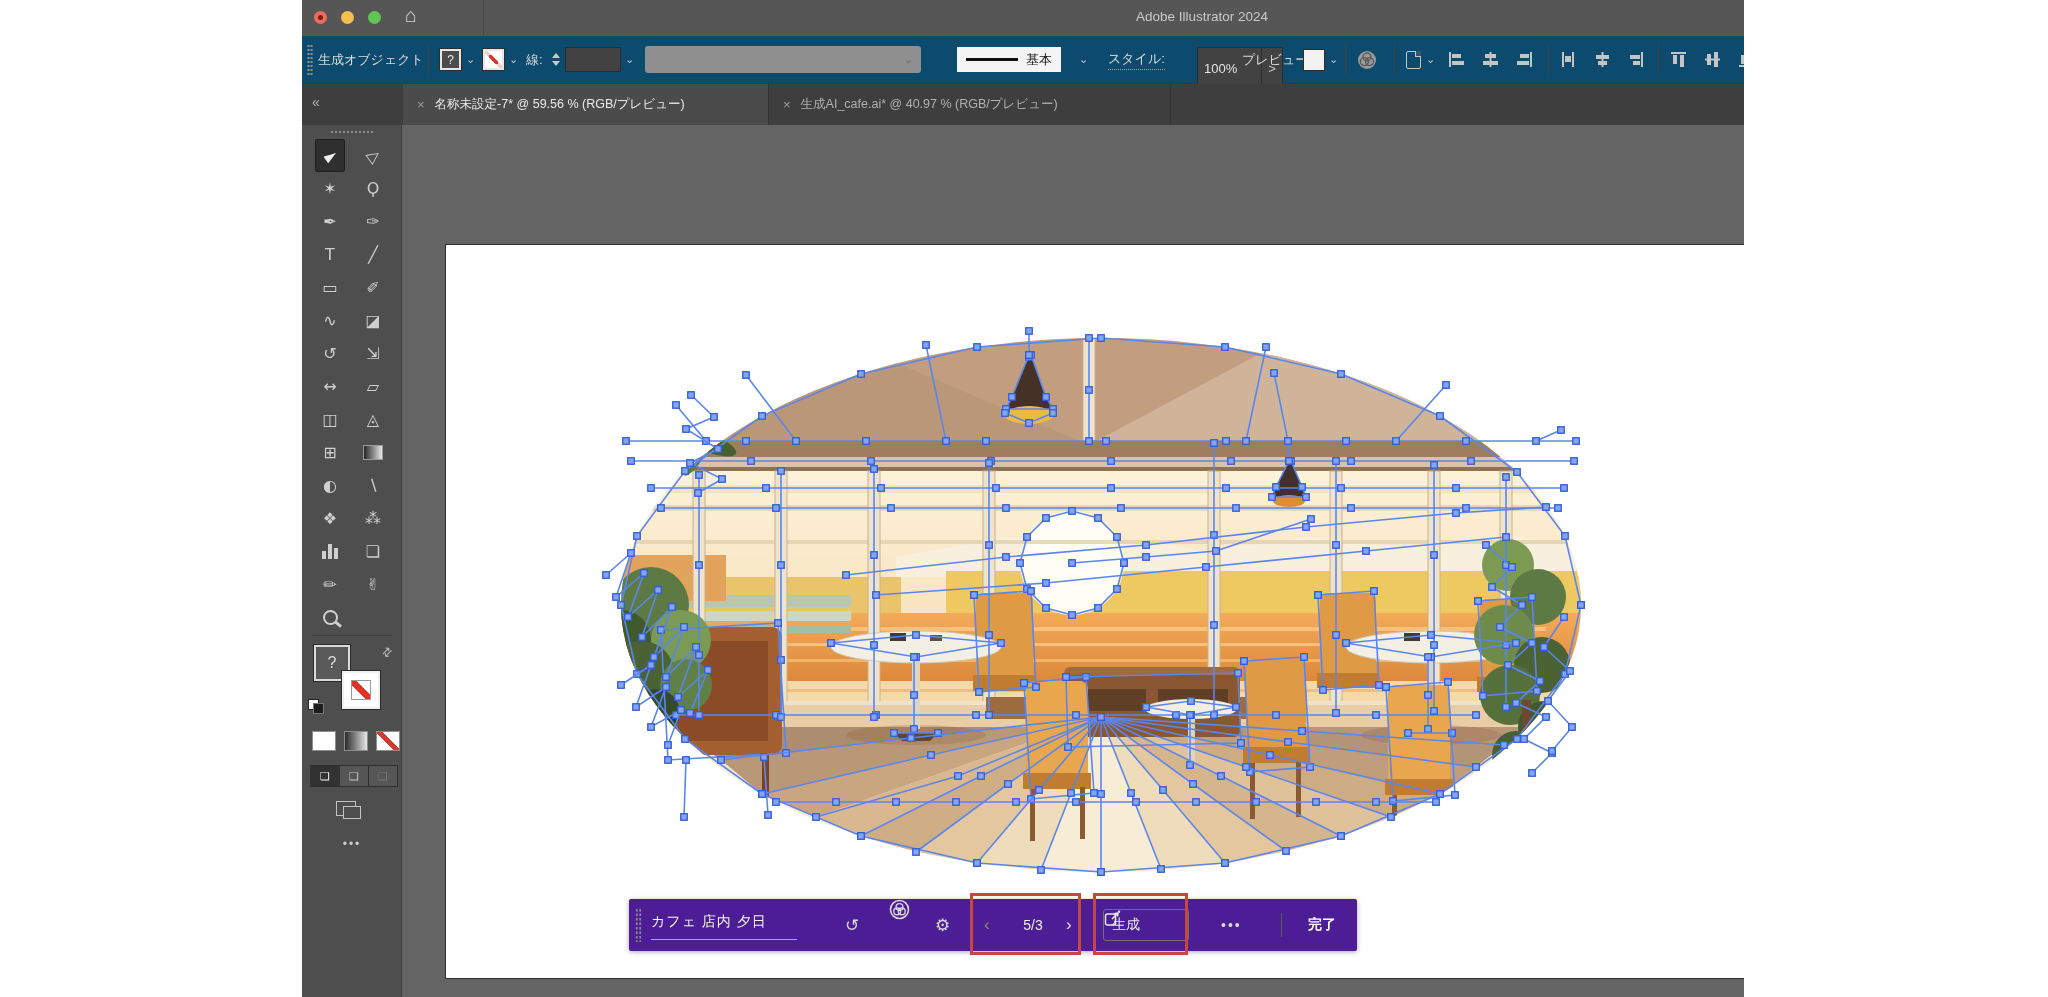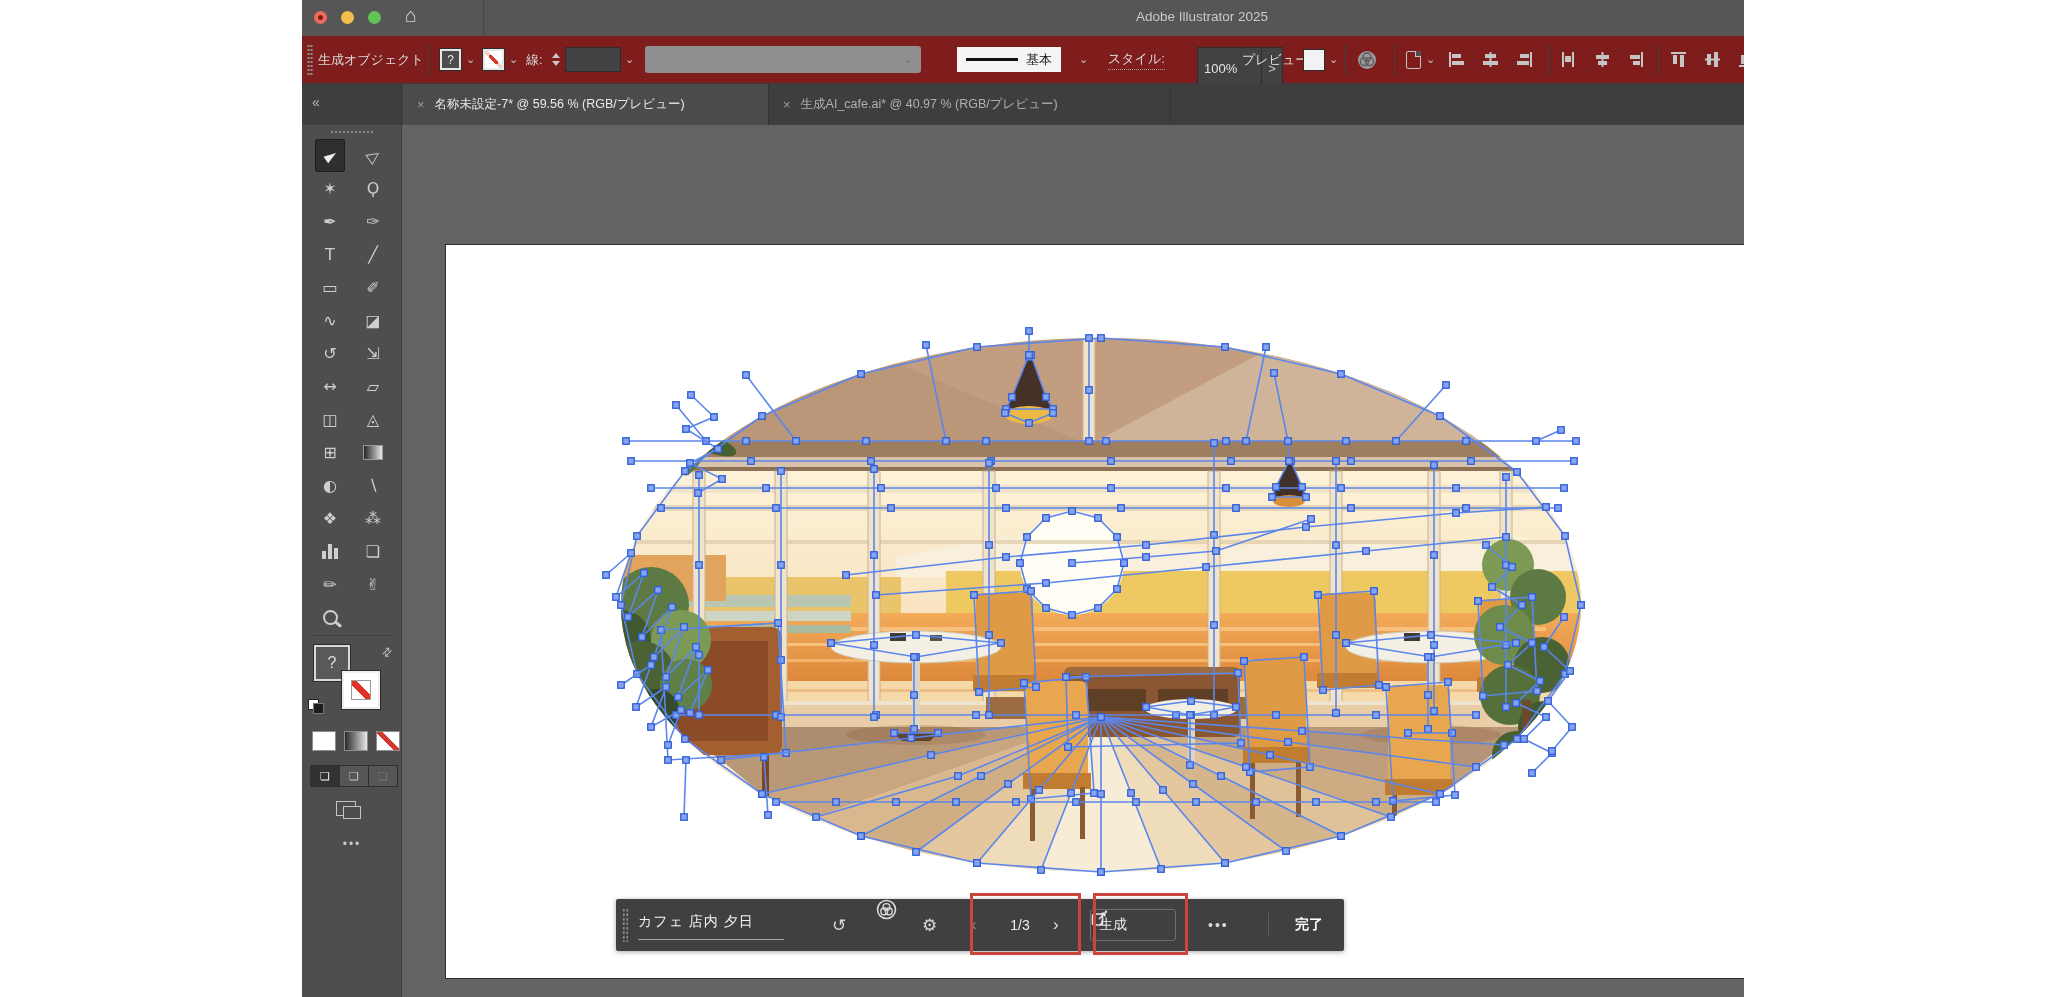--- a/index.html
+++ b/index.html
@@ -12,21 +12,21 @@
   .tl{position:absolute;top:11px;width:13px;height:13px;border-radius:50%;}
   .tl.r{left:12px;background:#ec6a5e;}
   .tl.r::after{content:"";position:absolute;left:4px;top:4px;width:5px;height:5px;border-radius:50%;background:#7e1d14;}
   .tl.y{left:39px;background:#f5bf4f;}
   .tl.g{left:66px;background:#61c454;}
   .home{position:absolute;left:103px;top:4px;font-size:20px;color:#d2d2d2;}
   .tb-sep{position:absolute;left:181px;top:0;width:1px;height:36px;background:#474747;}
   .apptitle{position:absolute;left:780px;top:9px;width:240px;text-align:center;font-size:13.5px;color:#c9c9c9;}
 
   
-  .controlbar{position:absolute;left:0;top:36px;width:100%;height:47px;background:#7f1d1d;border-bottom:1px solid #393939;}
+  .controlbar{position:absolute;left:0;top:36px;width:100%;height:47px;background:#0c4a6e;border-bottom:1px solid #393939;}
   .cb{position:absolute;top:0;height:47px;display:flex;align-items:center;color:#dcdcdc;font-size:13px;white-space:nowrap;}
   .grip-v{position:absolute;left:5px;top:8px;width:6px;height:31px;
           background:radial-gradient(circle,#8b8b8b 1px,transparent 1.3px);background-size:3px 4px;}
   .cb-sep{position:absolute;top:8px;width:1px;height:31px;background:#414141;}
   .swatch{width:21px;height:21px;box-sizing:border-box;}
   .fillq{background:#4c4c4c;border:2px solid #e6e6e6;color:#e8e8e8;font-size:12px;display:flex;align-items:center;justify-content:center;outline:1px solid #2e2e2e;}
   .strokenone{background:linear-gradient(45deg,#ffffff 42%,#d33a2f 42%,#d33a2f 58%,#ffffff 58%);
               border:2px solid #e6e6e6;outline:1px solid #2e2e2e;box-shadow:inset 0 0 0 4px rgba(255,255,255,.75);}
   .chev{color:#c9c9c9;font-size:11px;}
   .stepper{display:flex;flex-direction:column;gap:3px;margin-right:2px;}
@@ -95,21 +95,21 @@
   .scrmode::after{content:"";position:absolute;left:6px;top:4px;width:16px;height:11px;border:1.6px solid #c4c4c4;background:#4e4e4e;}
   .tb-more{position:absolute;left:0;top:712px;width:100px;text-align:center;color:#c9c9c9;font-size:12px;letter-spacing:2px;}
 
   
   .canvas{position:absolute;left:100px;top:0;width:1342px;height:872px;background:#646464;}
   .artboard{position:absolute;left:43px;top:119px;width:1299px;height:733px;background:#ffffff;
             border-left:1px solid #2e2e2e;border-top:1px solid #2e2e2e;border-bottom:1px solid #2e2e2e;box-sizing:content-box;}
   .artboard svg{position:absolute;left:0;top:0;}
 
   
-  .taskbar{position:absolute;left:170px;top:654px;width:728px;height:52px;background:#404040;border-radius:2px;
+  .taskbar{position:absolute;left:183px;top:654px;width:728px;height:52px;background:#4c1d95;border-radius:2px;
            box-shadow:0 1px 5px rgba(0,0,0,.35);color:#e8e8e8;}
   .ti{position:absolute;top:0;height:52px;display:flex;align-items:center;font-size:14px;}
   .tgrip{left:6px;width:7px;top:9px;height:34px;position:absolute;
          background:radial-gradient(circle,#8a8a8a 1px,transparent 1.2px);background-size:3.5px 4.5px;}
   .prompt{left:22px;width:146px;border-bottom:1px solid #a8a8a8;height:34px;top:6px;color:#f2f2f2;letter-spacing:1px;}
   .tico{color:#d8d8d8;font-size:17px;font-family:"DejaVu Sans",sans-serif;}
   .pag-prev{left:355px;color:#8a8a8a;font-size:17px;}
   .pag-num{left:384px;width:40px;justify-content:center;color:#ececec;}
   .pag-next{left:437px;color:#e2e2e2;font-size:17px;}
   .genbtn{left:474px;width:86px;height:32px;top:10px;border:1px solid #6f6f6f;border-radius:3px;display:flex;align-items:center;gap:7px;padding-left:8px;box-sizing:border-box;}
@@ -125,21 +125,21 @@
 
 <div class="shot">
  <div class="app">
 
   <div class="titlebar">
     <span class="tl r"></span>
     <span class="tl y"></span>
     <span class="tl g"></span>
     <span class="home">⌂</span>
     <span class="tb-sep"></span>
-    <span class="apptitle">Adobe Illustrator 2025</span>
+    <span class="apptitle">Adobe Illustrator 2024</span>
   </div>
 
   <div class="controlbar">
     <span class="grip-v"></span>
     <span class="cb" style="left:16px">生成オブジェクト</span>
     <span class="cb-sep" style="left:126px"></span>
     <span class="cb" style="left:138px">
           <span class="swatch fillq">?</span>
         </span>
     <span class="cb chev" style="left:164px">⌄</span>
@@ -578,21 +578,21 @@
           <span class="ti" style="left:260px">
             <svg width="21" height="21" viewBox="0 0 21 21">
               <circle cx="10.5" cy="10.5" r="9" fill="none" stroke="#d8d8d8" stroke-width="1.6"></circle>
               <circle cx="10.5" cy="8" r="3.4" fill="none" stroke="#d8d8d8" stroke-width="1.4"></circle>
               <circle cx="8.2" cy="12.4" r="3.4" fill="none" stroke="#d8d8d8" stroke-width="1.4"></circle>
               <circle cx="12.8" cy="12.4" r="3.4" fill="none" stroke="#d8d8d8" stroke-width="1.4"></circle>
             </svg>
               </span>
           <span class="ti tico" style="left:306px">⚙</span>
           <span class="ti pag-prev">‹</span>
-          <span class="ti pag-num">1/3</span>
+          <span class="ti pag-num">5/3</span>
           <span class="ti pag-next">›</span>
           <span class="ti genbtn">
             <svg width="17" height="17" viewBox="0 0 17 17">
               <rect x="1.5" y="4" width="10" height="11" rx="2" fill="none" stroke="#e8e8e8" stroke-width="1.5"></rect>
               <path d="M8,9 L14,3 M14,3 L10.5,3.4 M14,3 L13.6,6.5" stroke="#e8e8e8" stroke-width="1.5" fill="none"></path>
               <circle cx="15" cy="1.8" r="1.2" fill="#e8e8e8"></circle>
             </svg>
             <span>生成</span>
           </span>
           <span class="ti more3">•••</span>

